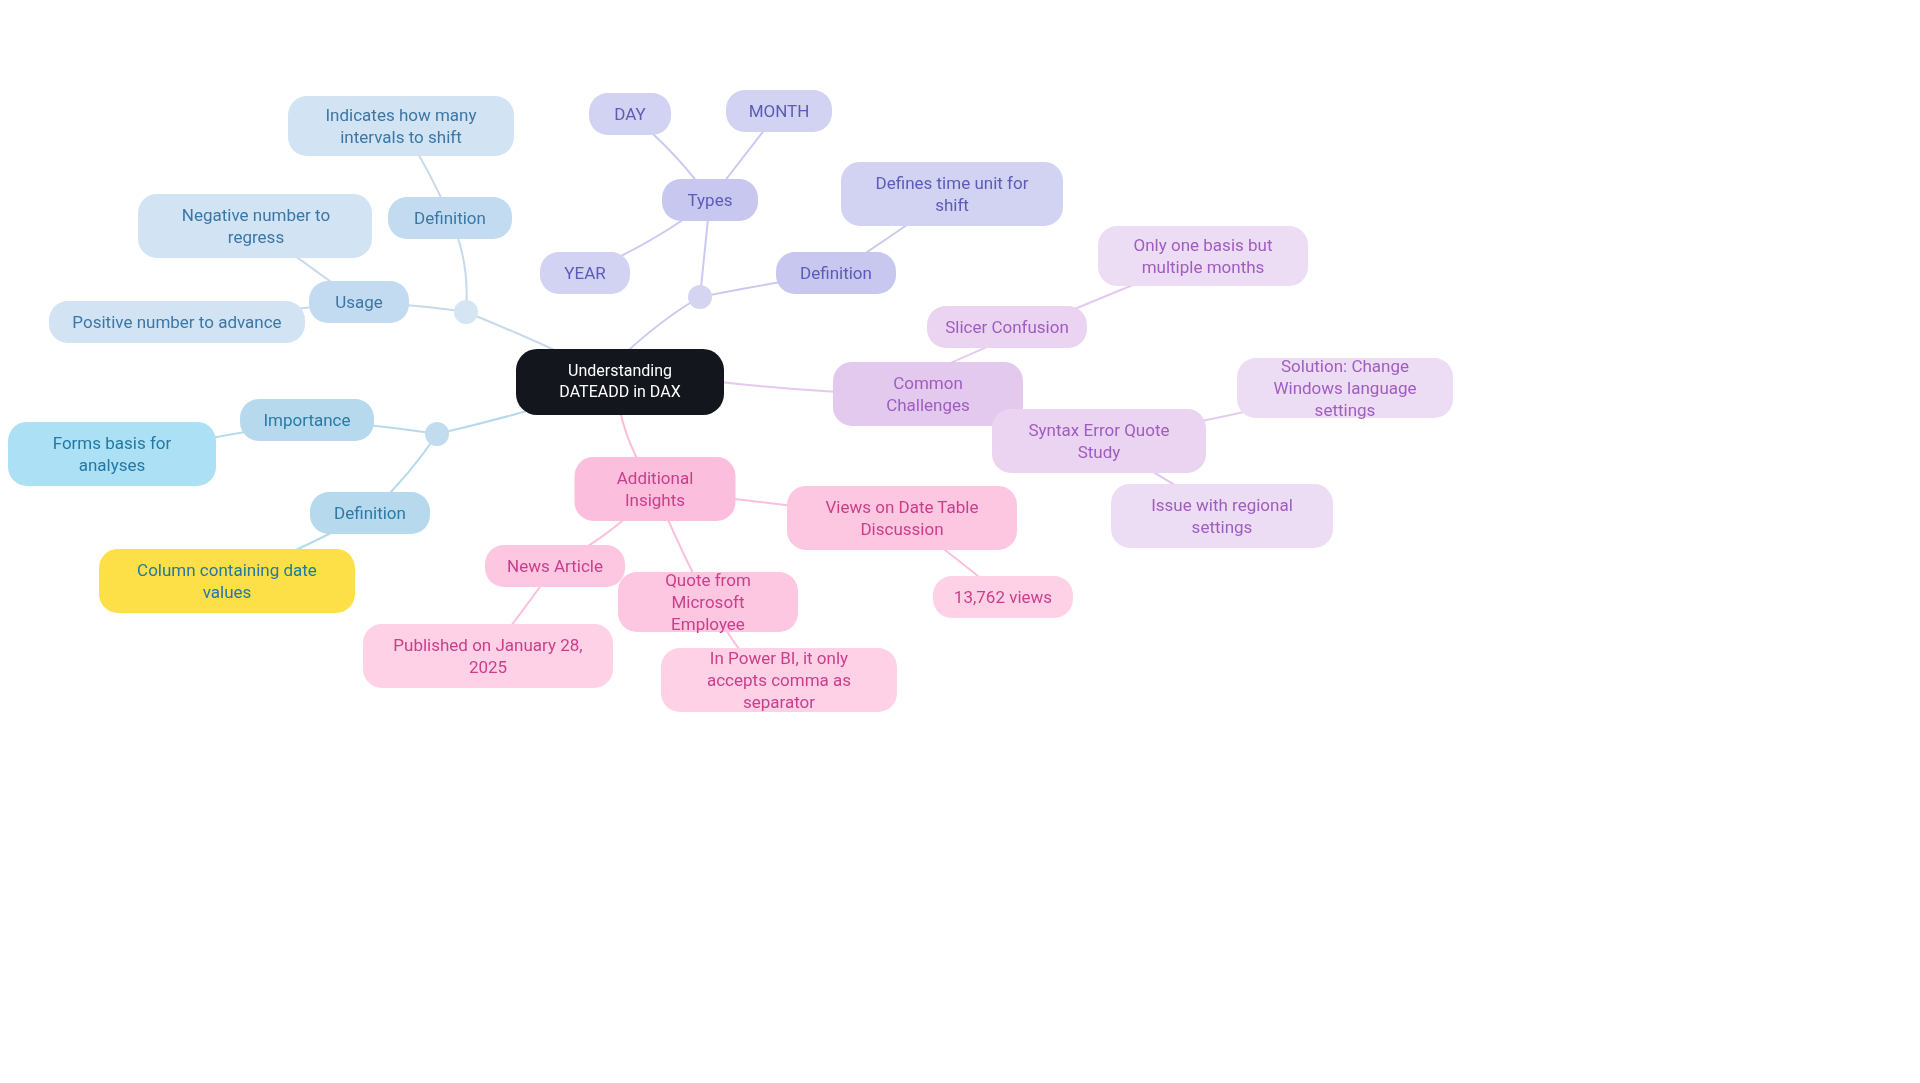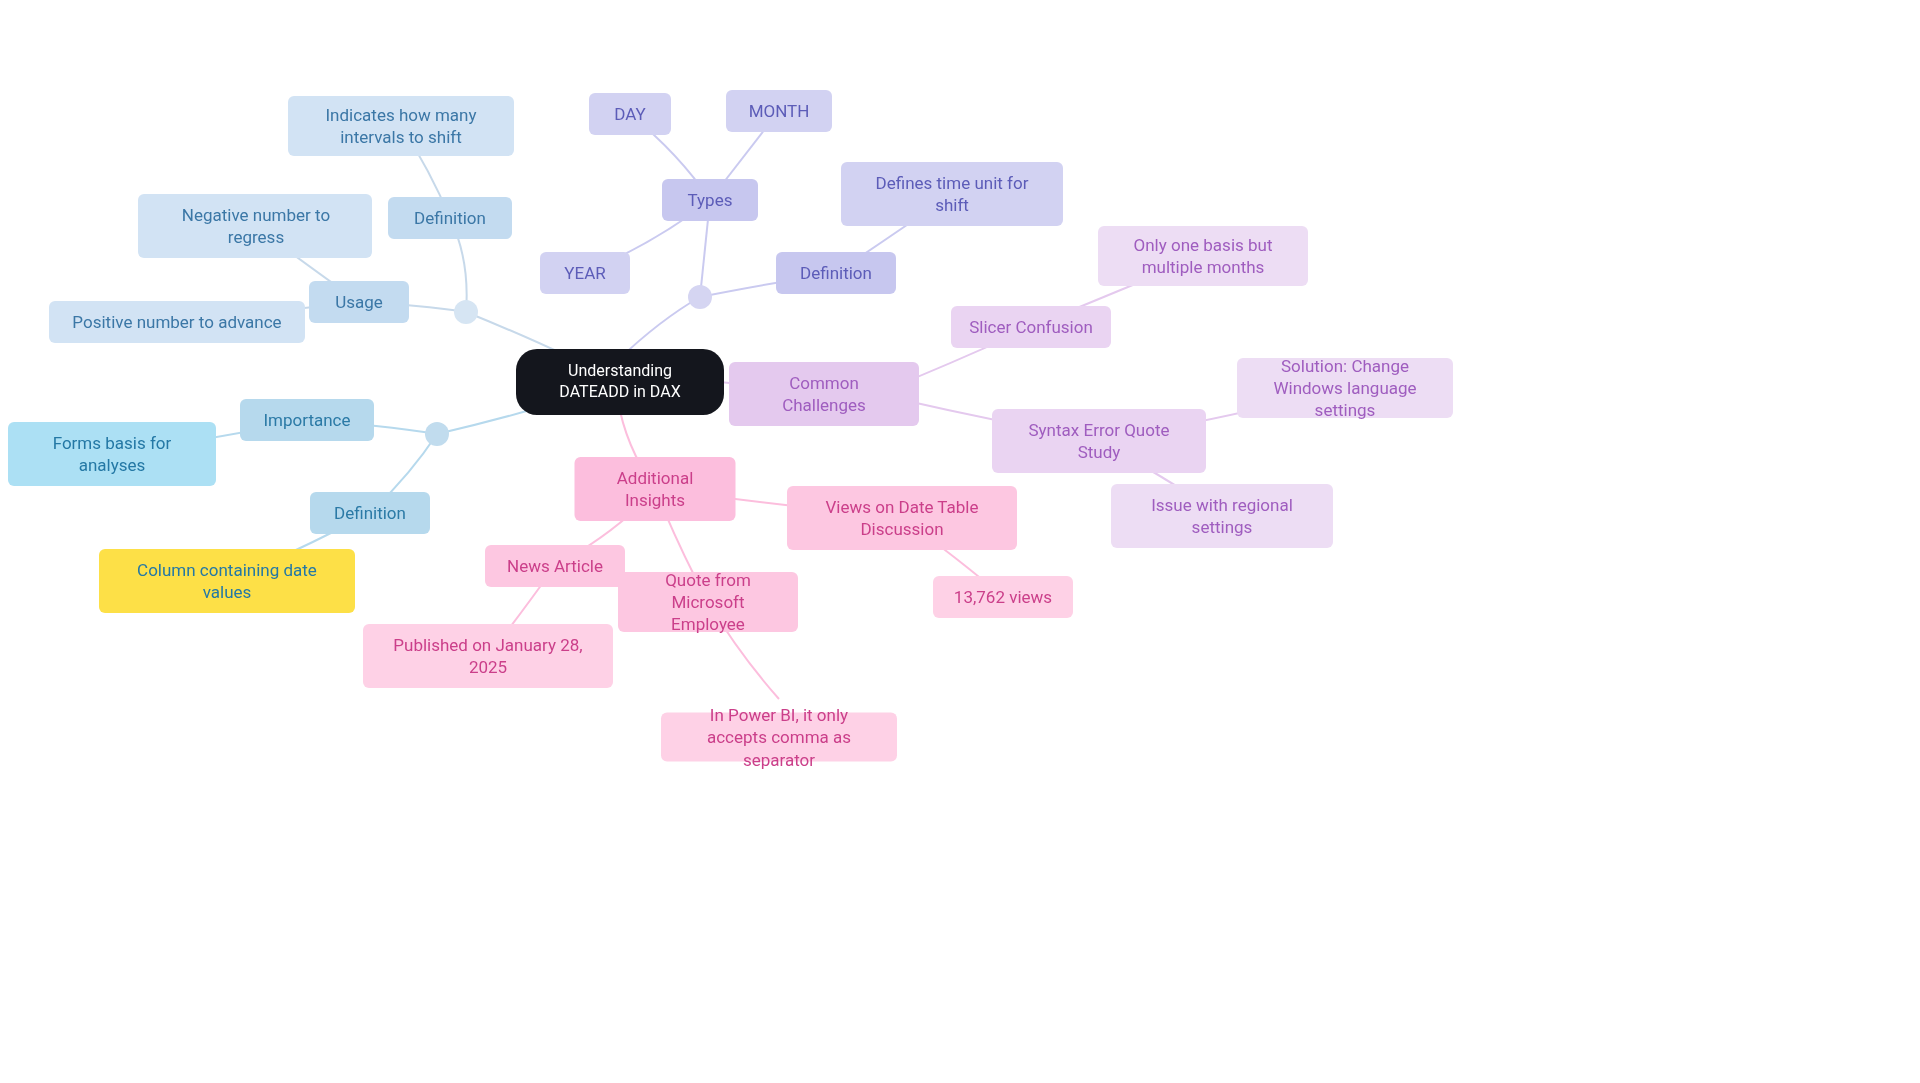--- a/index.html
+++ b/index.html
@@ -19,21 +19,21 @@
   svg.lines {
     position: absolute;
     top: 0;
     left: 0;
     width: 1920px;
     height: 1083px;
     pointer-events: none;
   }
   .node {
     position: absolute;
-    border-radius: 6px;
+    border-radius: 19px;
     padding: 10px 18px;
     font-size: 17px;
     text-align: center;
     transform: translate(-50%, -50%);
     box-sizing: border-box;
     line-height: 1.3;
     display: flex;
     align-items: center;
     justify-content: center;
   }
@@ -127,28 +127,28 @@
   <div class="node skyblue" style="left:370px; top:513px; width:120px;">Definition</div>
   <div class="node skyblue" style="left:227px; top:581px; width:256px; background:#fde047; color:#2478a5;">Column containing date values</div>
 
   <div class="node purple2" style="left:710px; top:200px; width:96px;">Types</div>
   <div class="node purple" style="left:630px; top:114px; width:82px;">DAY</div>
   <div class="node purple" style="left:779px; top:111px; width:106px;">MONTH</div>
   <div class="node purple" style="left:585px; top:273px; width:90px;">YEAR</div>
   <div class="node purple2" style="left:836px; top:273px; width:120px;">Definition</div>
   <div class="node purple" style="left:952px; top:194px; width:222px;">Defines time unit for shift</div>
 
-  <div class="node violet2" style="left:824px; top:394px; width:190px;">Common Challenges</div>
-  <div class="node violet" style="left:1031px; top:327px; width:160px;">Slicer Confusion</div>
+  <div class="node violet2" style="left:928px; top:394px; width:190px;">Common Challenges</div>
+  <div class="node violet" style="left:1007px; top:327px; width:160px;">Slicer Confusion</div>
   <div class="node violet" style="left:1203px; top:256px; width:210px; height:60px; background:#edddf4;">Only one basis but multiple months</div>
   <div class="node violet" style="left:1099px; top:441px; width:214px;">Syntax Error Quote Study</div>
   <div class="node violet" style="left:1345px; top:388px; width:216px; height:60px; background:#edddf4;">Solution: Change Windows language settings</div>
   <div class="node violet" style="left:1222px; top:516px; width:222px; background:#edddf4;">Issue with regional settings</div>
 
   <div class="node pink2" style="left:655px; top:489px; width:161px;">Additional Insights</div>
   <div class="node pink" style="left:555px; top:566px; width:140px;">News Article</div>
   <div class="node pink" style="left:488px; top:656px; width:250px; background:#fed1e6;">Published on January 28, 2025</div>
   <div class="node pink" style="left:708px; top:602px; width:180px; height:60px;">Quote from Microsoft Employee</div>
-  <div class="node pink" style="left:779px; top:737px; width:236px; height:49px; background:#fed1e6;">In Power BI, it only accepts comma as separator</div>
+  <div class="node pink" style="left:779px; top:680px; width:236px; height:64px; background:#fed1e6;">In Power BI, it only accepts comma as separator</div>
   <div class="node pink" style="left:902px; top:518px; width:230px;">Views on Date Table Discussion</div>
   <div class="node pink" style="left:1003px; top:597px; width:140px; background:#fed1e6;">13,762 views</div>
 
 </div>
 
 </body></html>

